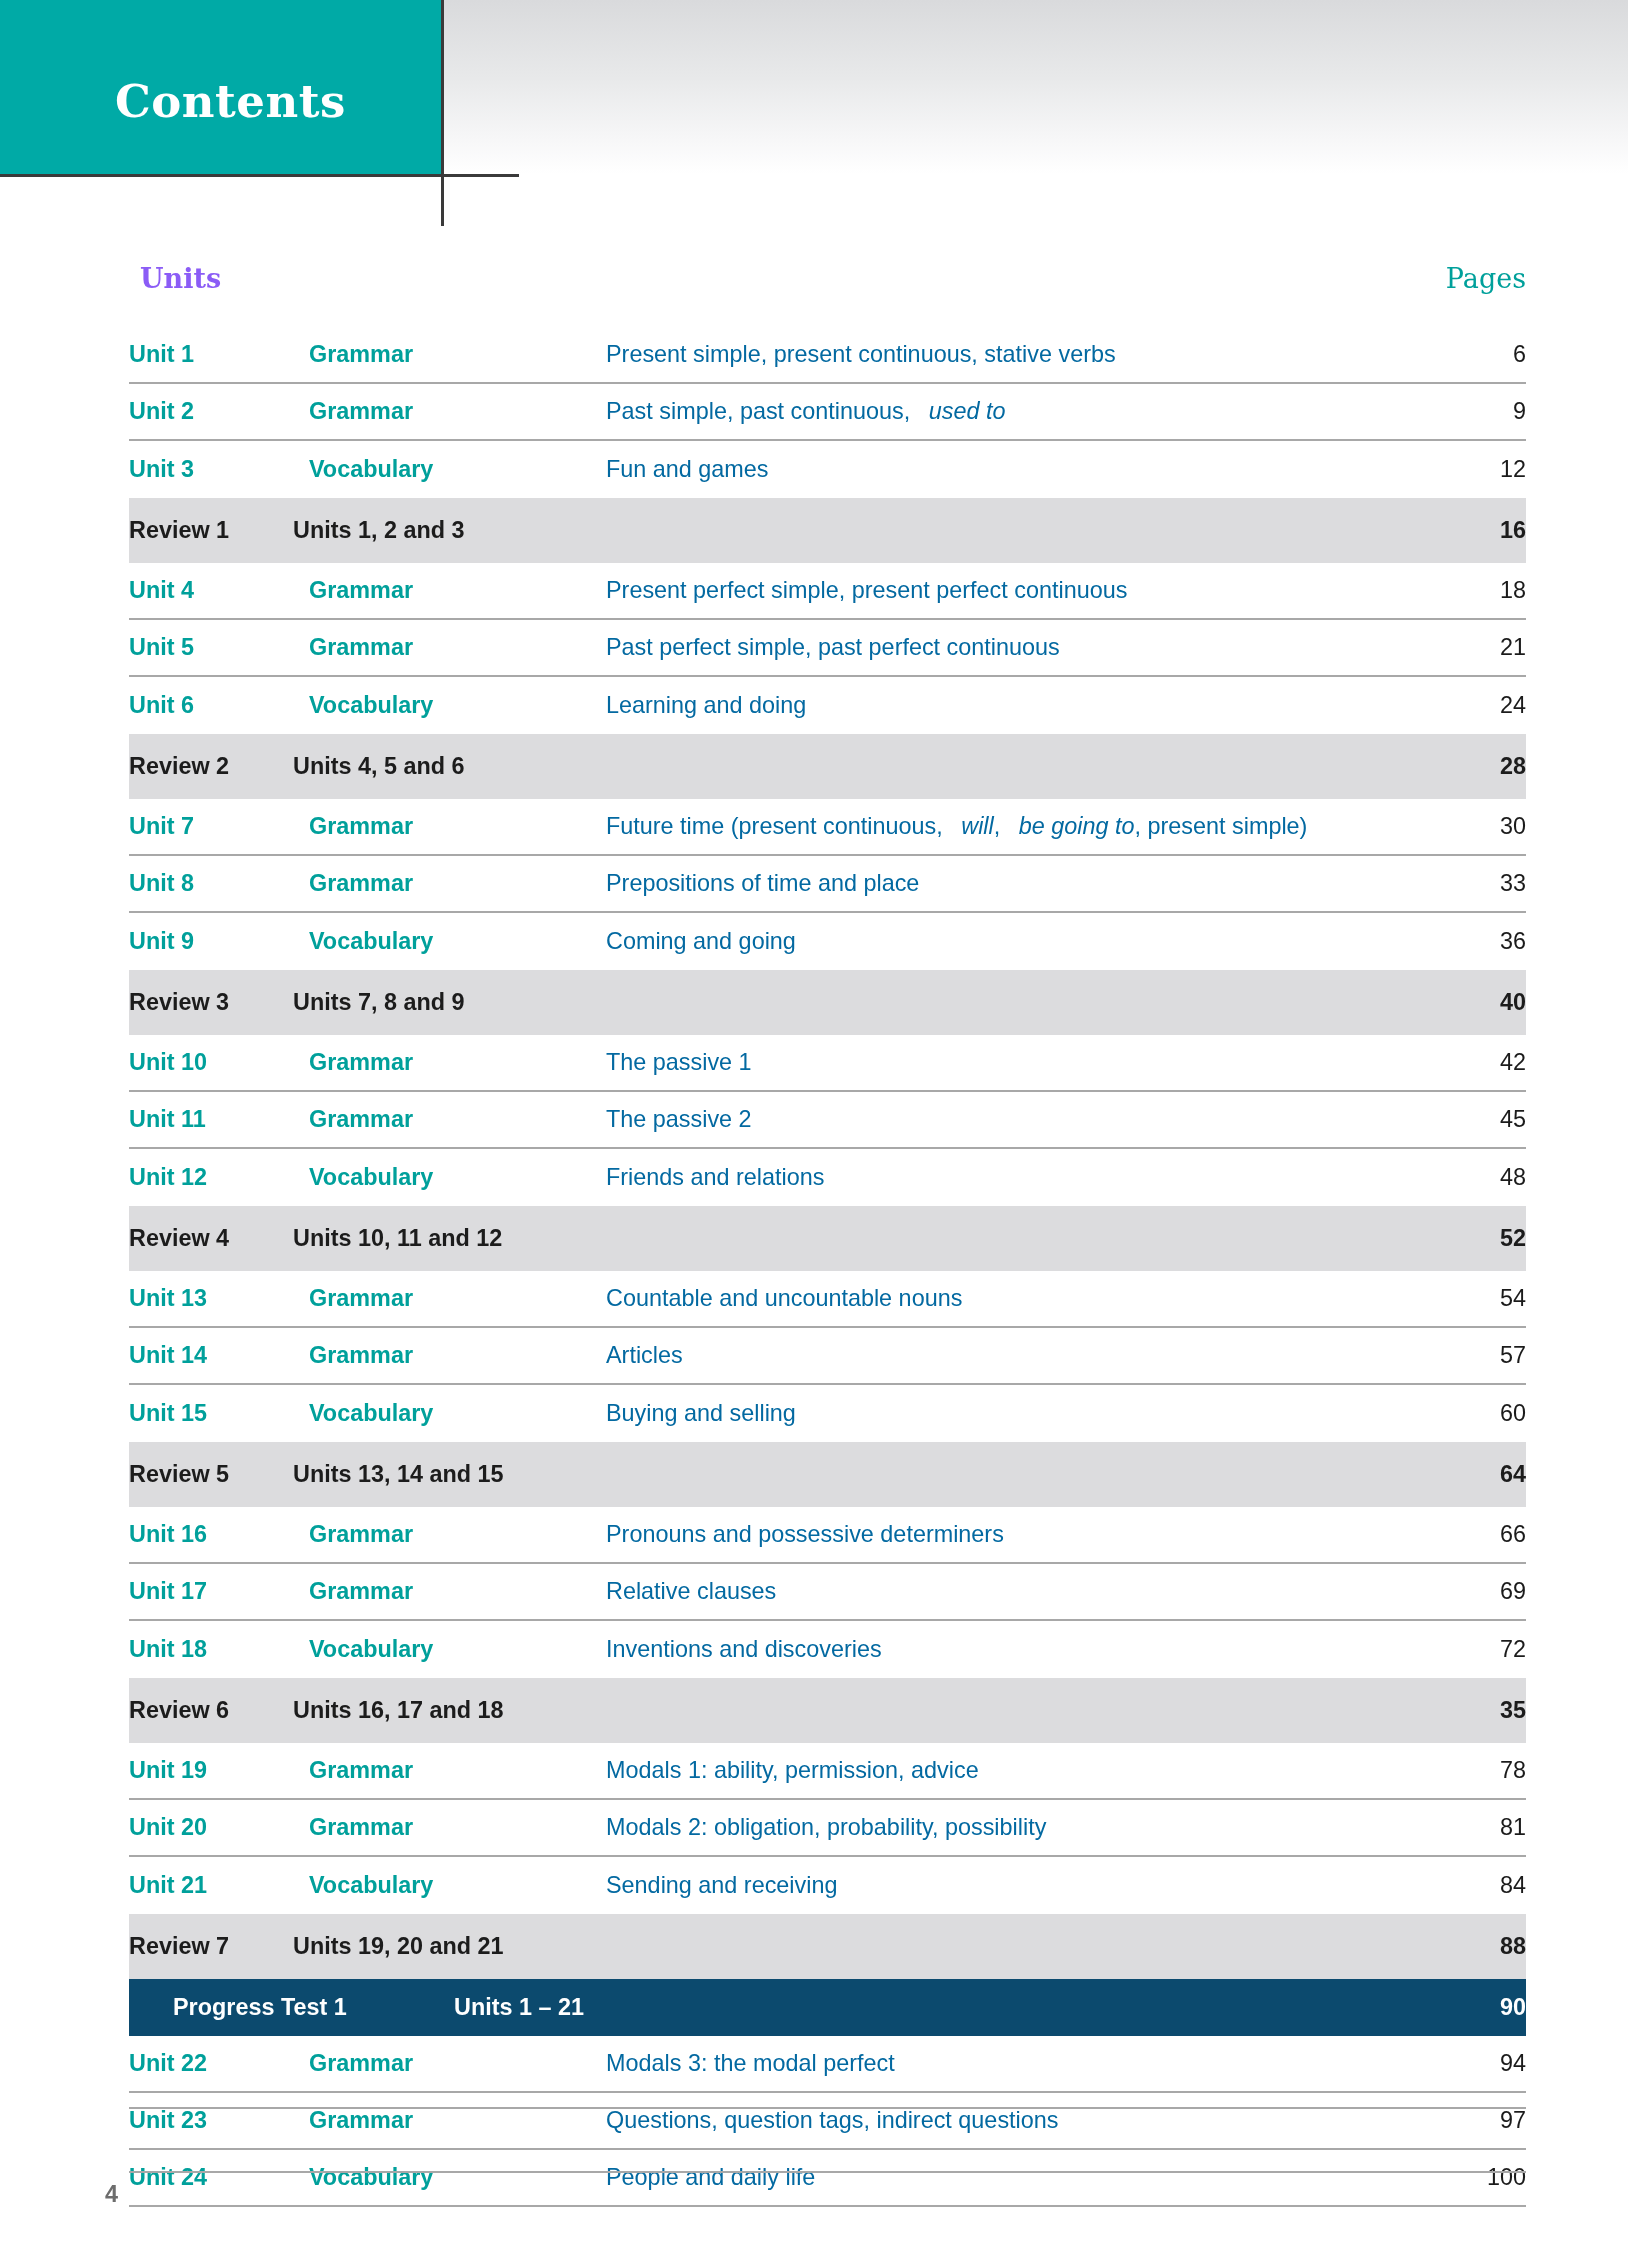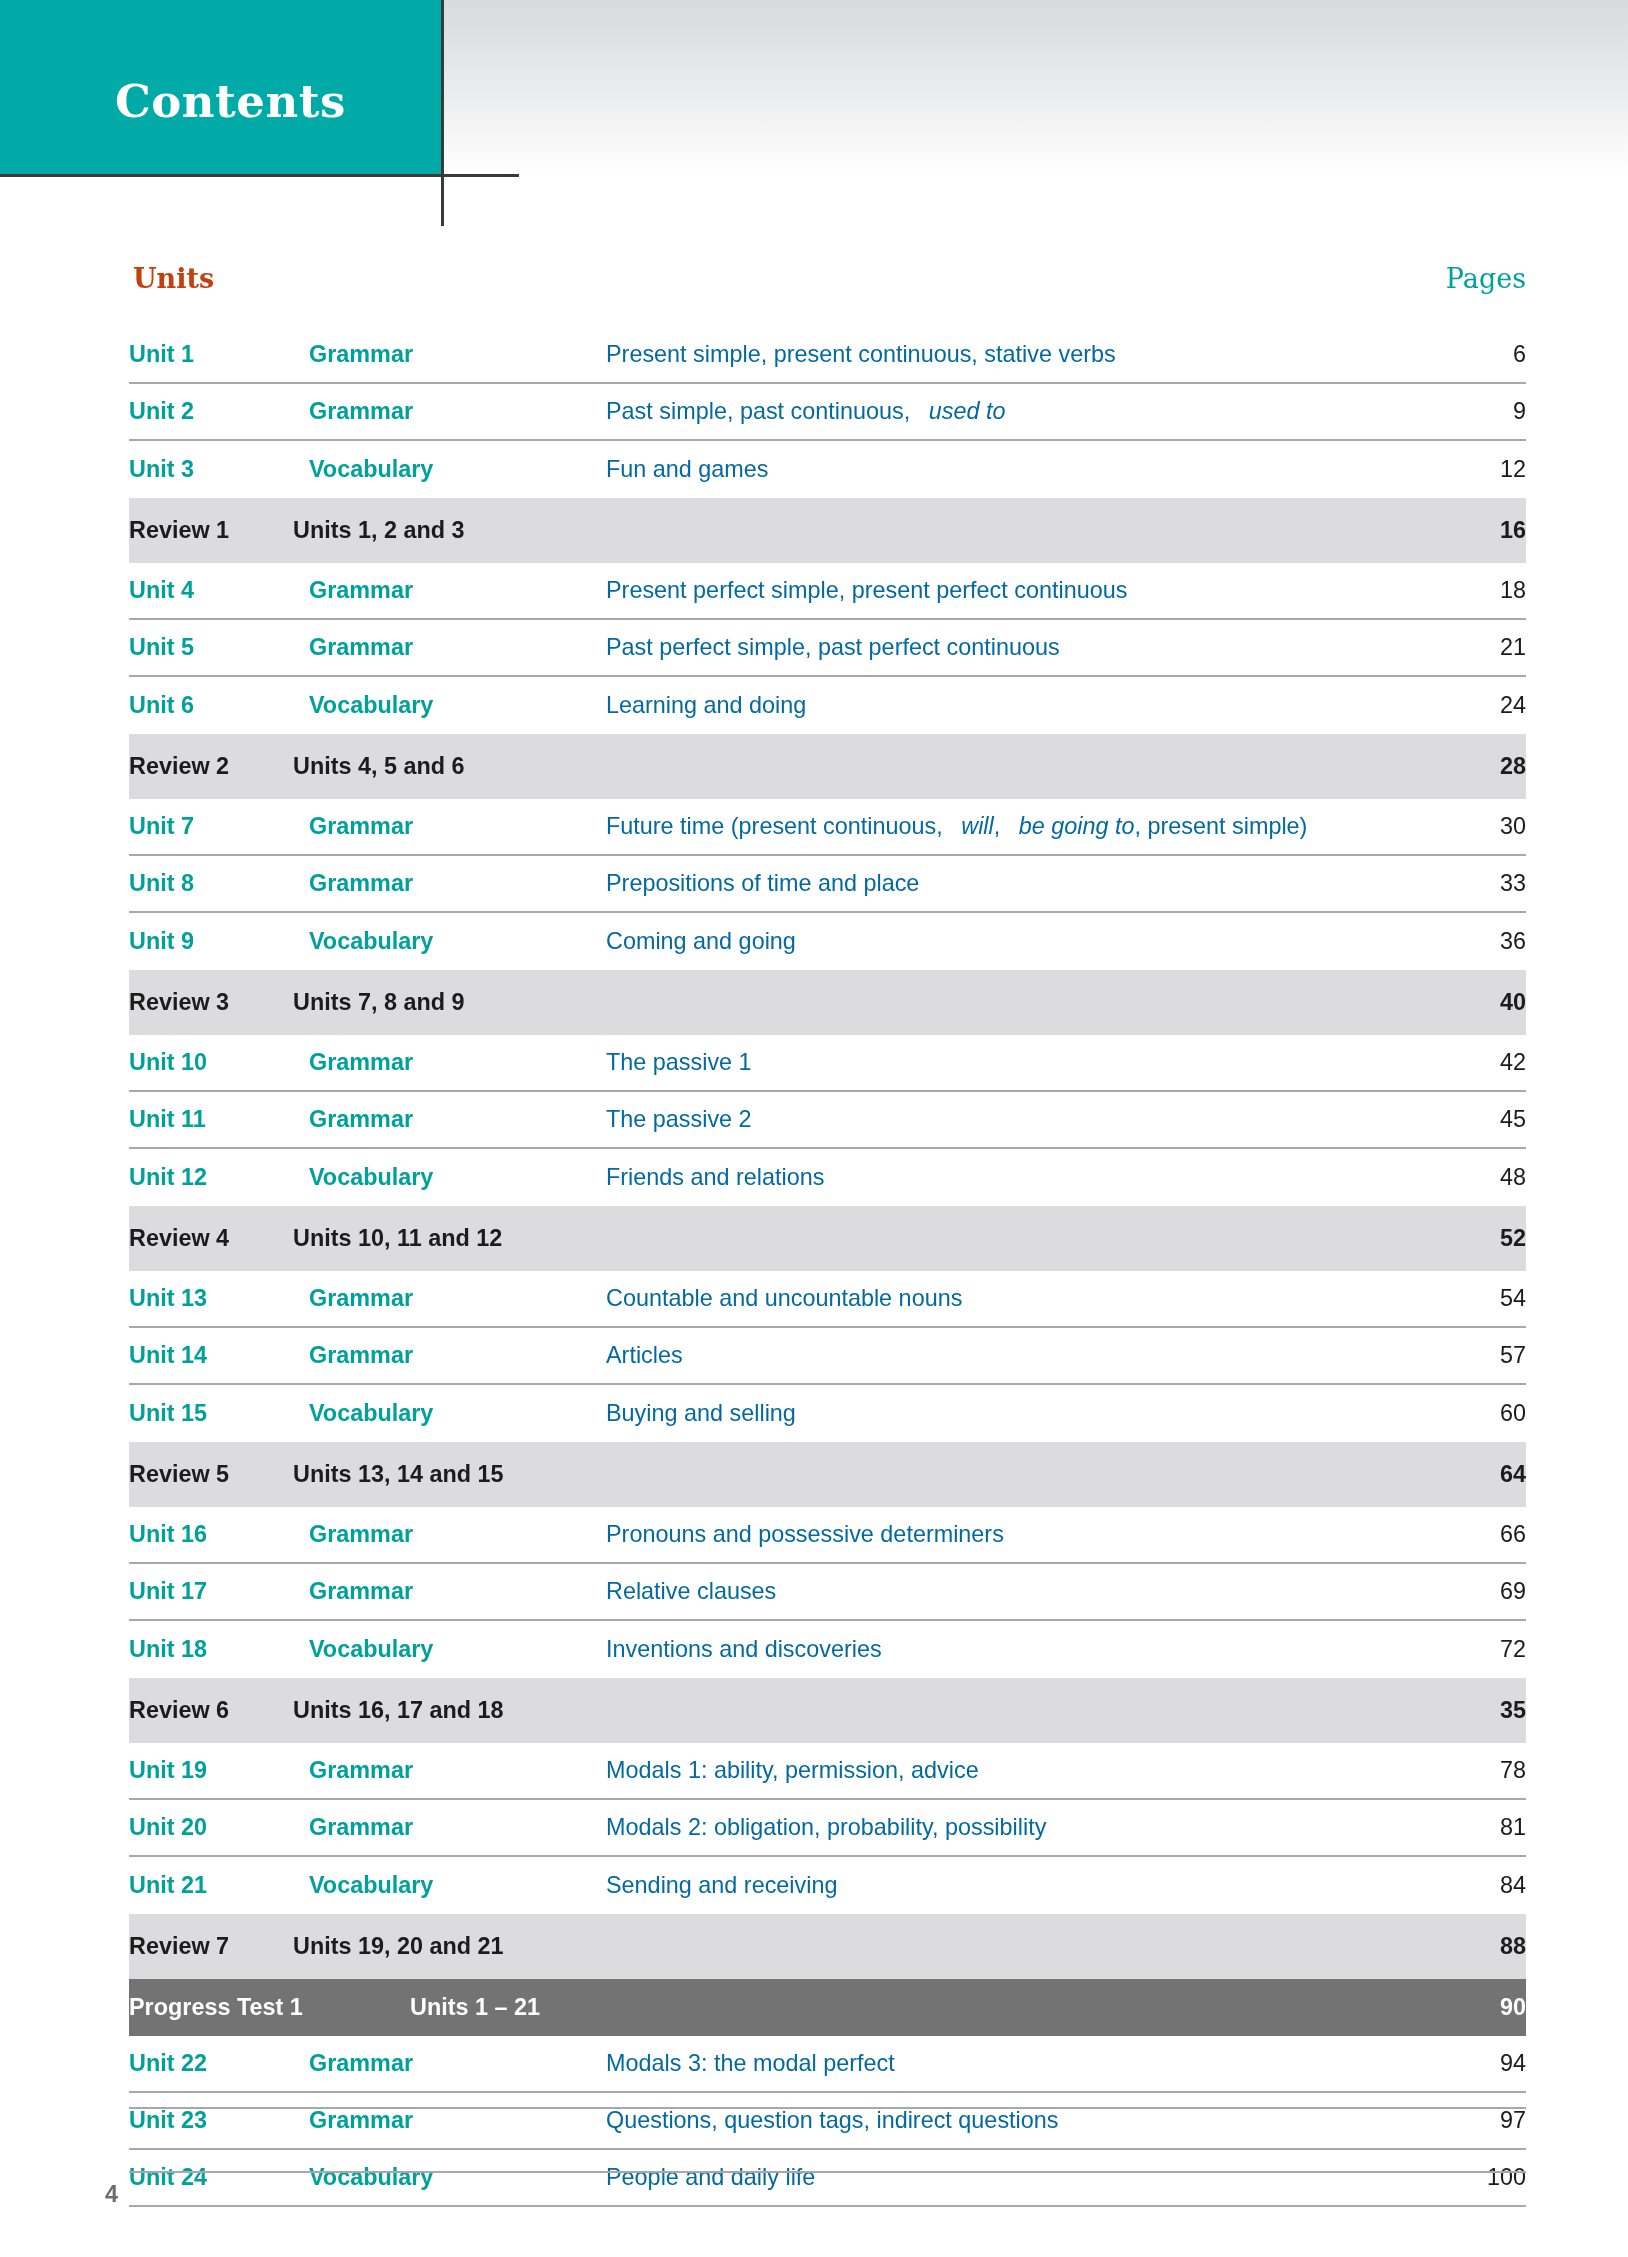--- a/index.html
+++ b/index.html
@@ -75,22 +75,22 @@
     top: 265px;
     width: 1397px;
   }
 
   .col-head {
     position: relative;
     height: 62px;
   }
   .col-head .ch-units {
     position: absolute;
-    left: 4px; top: 0;
-    color: #c2410c;
+    left: 11px; top: 0;
+    color: #8b5cf6;
     font-family: "DejaVu Serif", "Liberation Serif", serif;
     font-weight: bold;
     font-size: 27px;
     line-height: 1;
   }
   .col-head .ch-pages {
     position: absolute;
     right: 0; top: 0;
     color: #00a09b;
     font-family: "DejaVu Serif", "Liberation Serif", serif;
@@ -102,21 +102,21 @@
   .row {
     position: relative;
     display: flex;
     align-items: center;
     height: 57px;
     width: 1397px;
   }
 
   .row.unit    { border-bottom: 2px solid #a8a8a8; background: #ffffff; gap: 16px; }
   .row.review  { background: #dcdcde; border-bottom: none; height: 65px; }
-  .row.test    { background: #737373; border-bottom: none; height: 57px; }
+  .row.test    { background: #0c4a6e; border-bottom: none; height: 57px; padding-left: 44px; }
   .row.unit.last-of-group { border-bottom: none; }
 
   .c-unit {
     width: 164px;
     flex: 0 0 164px;
     font-size: 23.4px;
     font-weight: bold;
     white-space: nowrap;
   }
   .c-type {

